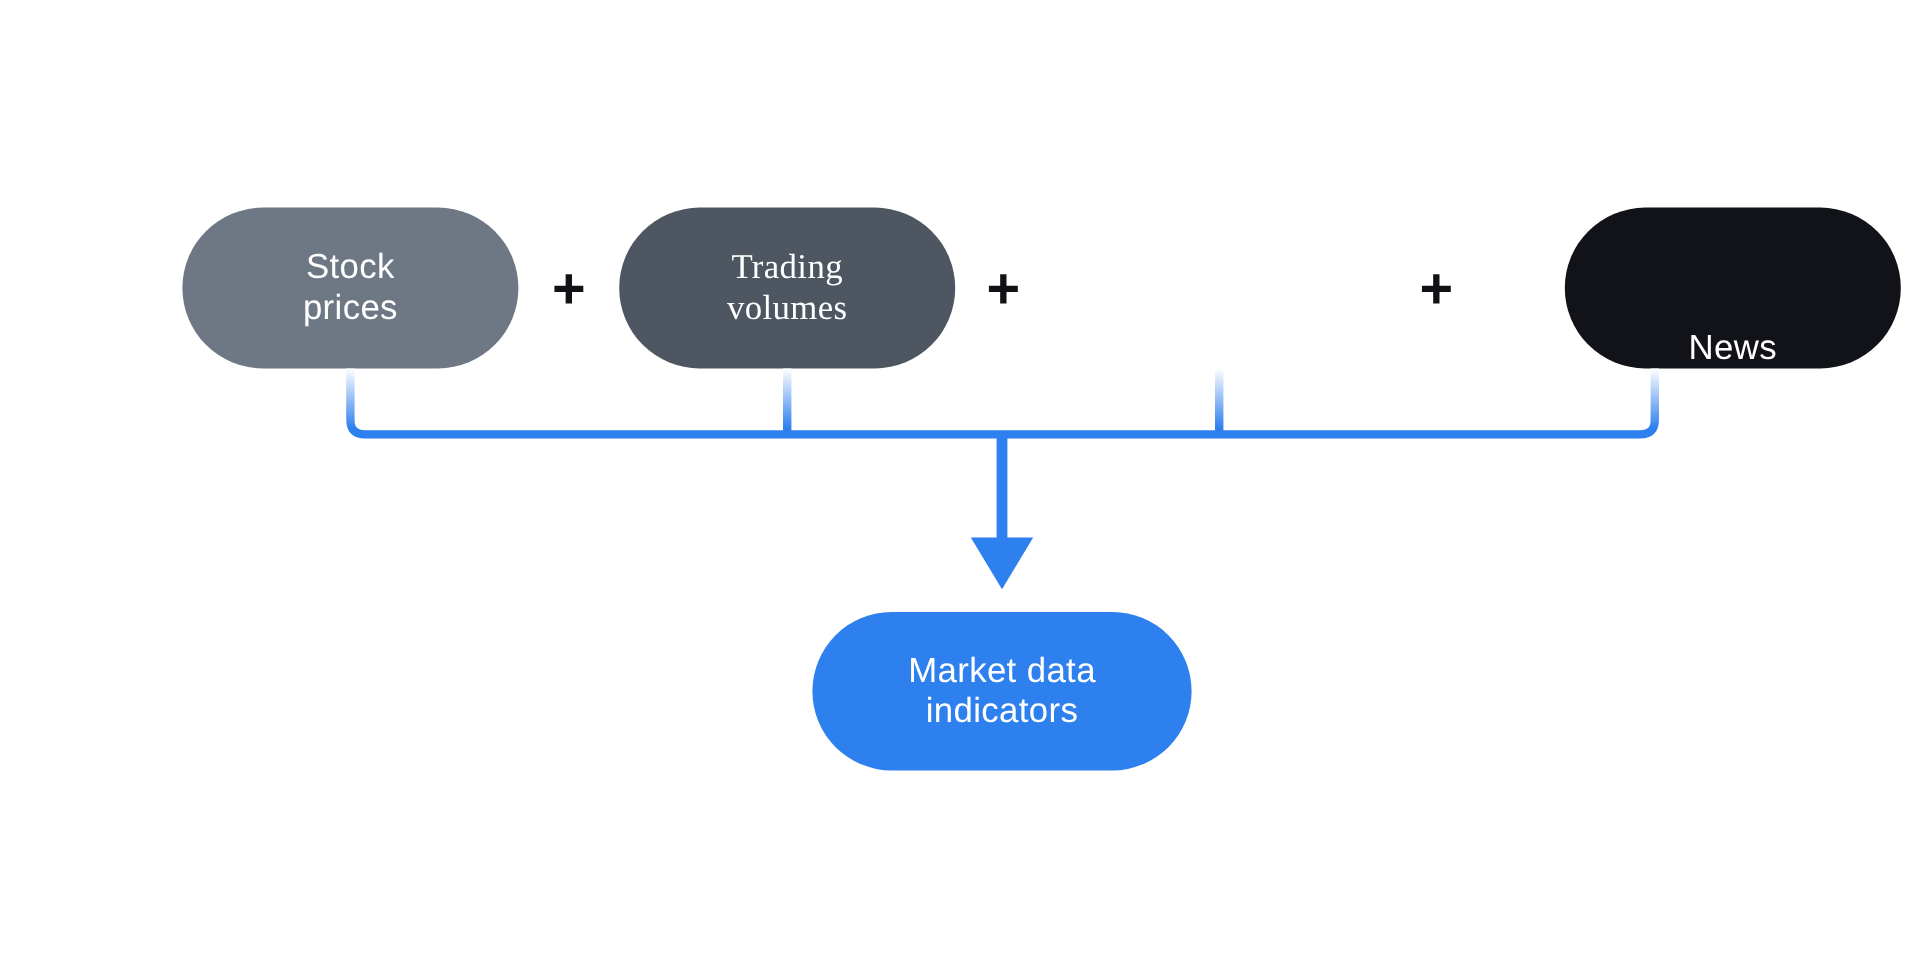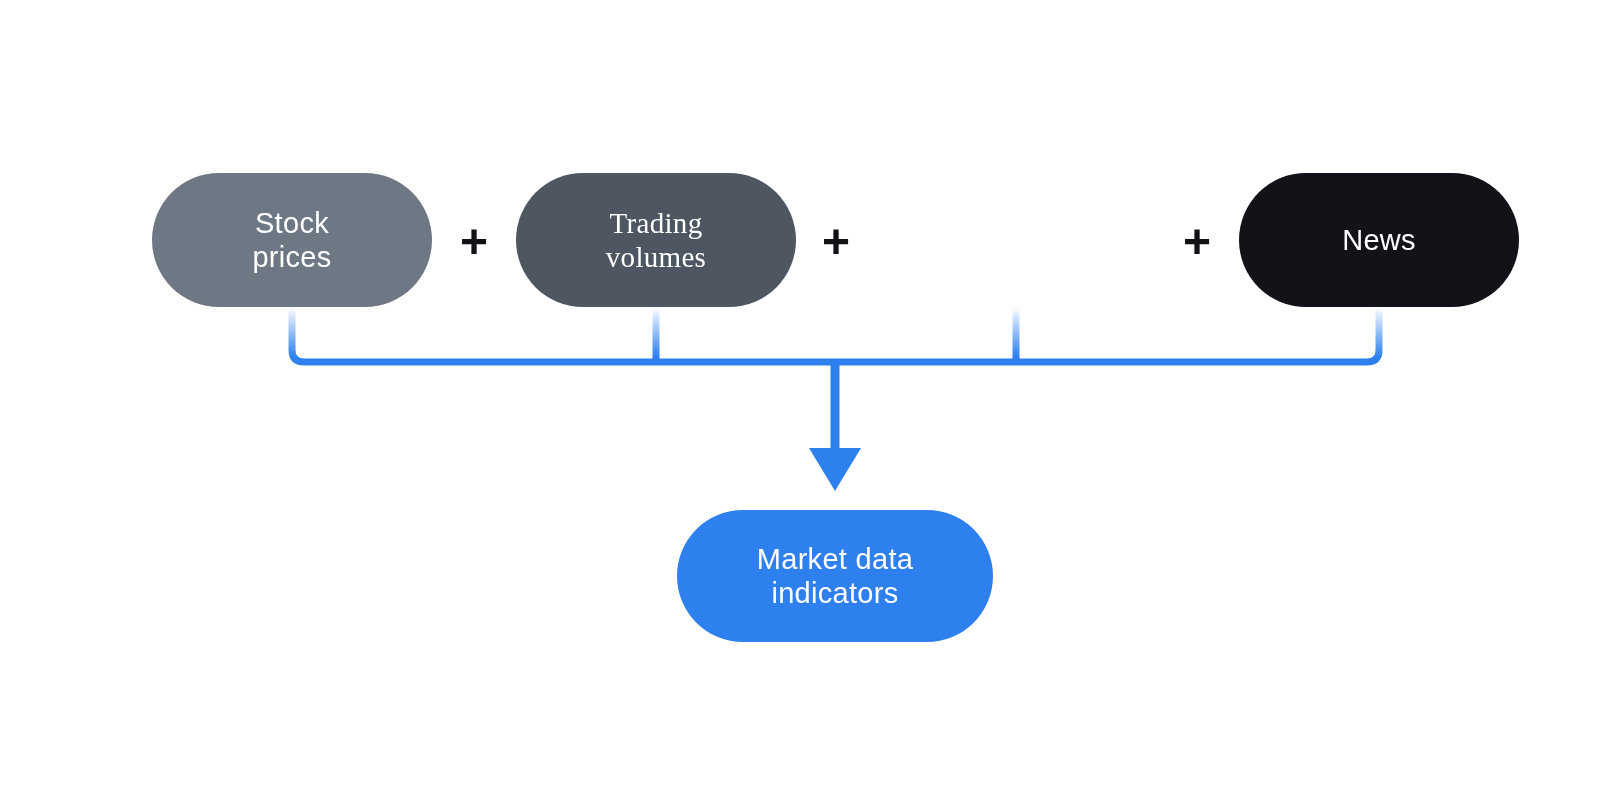--- a/index.html
+++ b/index.html
@@ -32,21 +32,21 @@
     font-size:29px;
     line-height:34px;
     font-weight:500;
     letter-spacing:.3px;
     text-align:center;
     white-space:pre-line;
   }
   .pill.p1{left:116px;background:var(--p1);}
   .pill.p2{left:480px;background:var(--p2);font-family:Liberation Serif, serif;}
   .pill.p3{left:840px;background:var(--p3);}
-  .pill.p4{left:1203px;background:var(--p4);}
+  .pill.p4{left:1268px;background:var(--p4);align-items:flex-end;}
   .pill.result{
     left:641px;top:510px;
     width:316px;height:132px;
     border-radius:66px;
     background:var(--blue);
   }
   .plus{
     position:absolute;
     top:242px;
     transform:translate(-50%,-50%);

